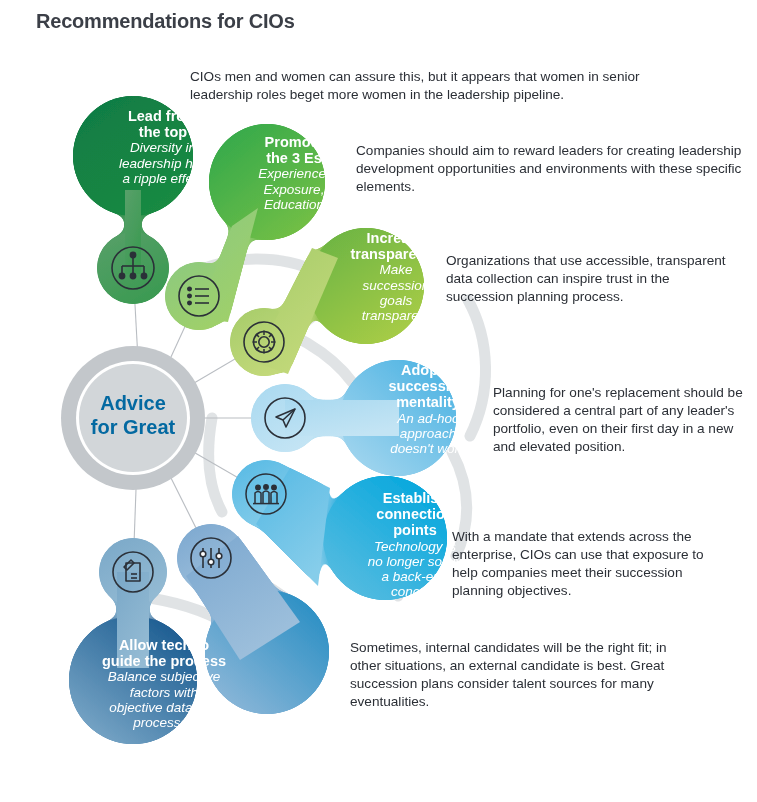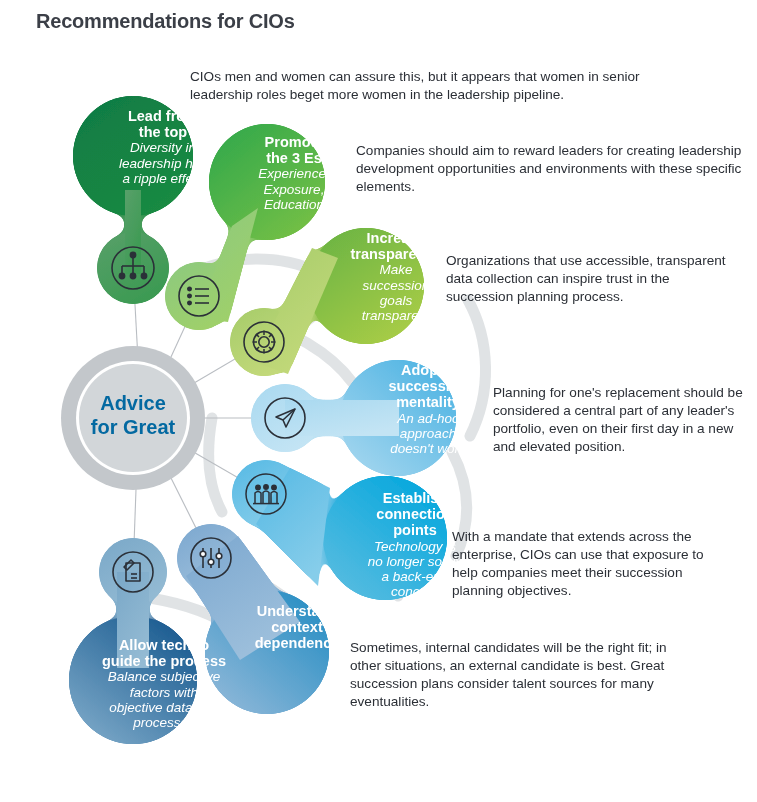--- a/index.html
+++ b/index.html
@@ -305,21 +305,20 @@
     <span class="bubble-head">Adopt a<br>succession<br>mentality</span>
     <span class="bubble-sub">An ad-hoc<br>approach<br>doesn't work</span>
   </div>
 
   <div class="bubble-text" style="left:319px;top:490px;width:132px;">
     <span class="bubble-head">Establish<br>connection<br>points</span>
     <span class="bubble-sub">Technology is<br>no longer solely<br>a back-end<br>concern</span>
   </div>
 
   <div class="bubble-text" style="left:198px;top:603px;width:138px;">
-    <span class="bubble-head">Understand<br>context<br>dependency</span>
   </div>
 
   <div class="bubble-text" style="left:62px;top:637px;width:144px;">
     <span class="bubble-head">Allow tech to<br>guide the process</span>
     <span class="bubble-sub">Balance subjective<br>factors with<br>objective data and<br>processes</span>
   </div>
 
   <div class="desc" style="left:190px;top:68px;width:460px;">CIOs men and women can assure this, but it appears that women in senior leadership roles beget more women in the leadership pipeline.</div>
 
   <div class="desc" style="left:356px;top:142px;width:392px;">Companies should aim to reward leaders for creating leadership development opportunities and environments with these specific elements.</div>

